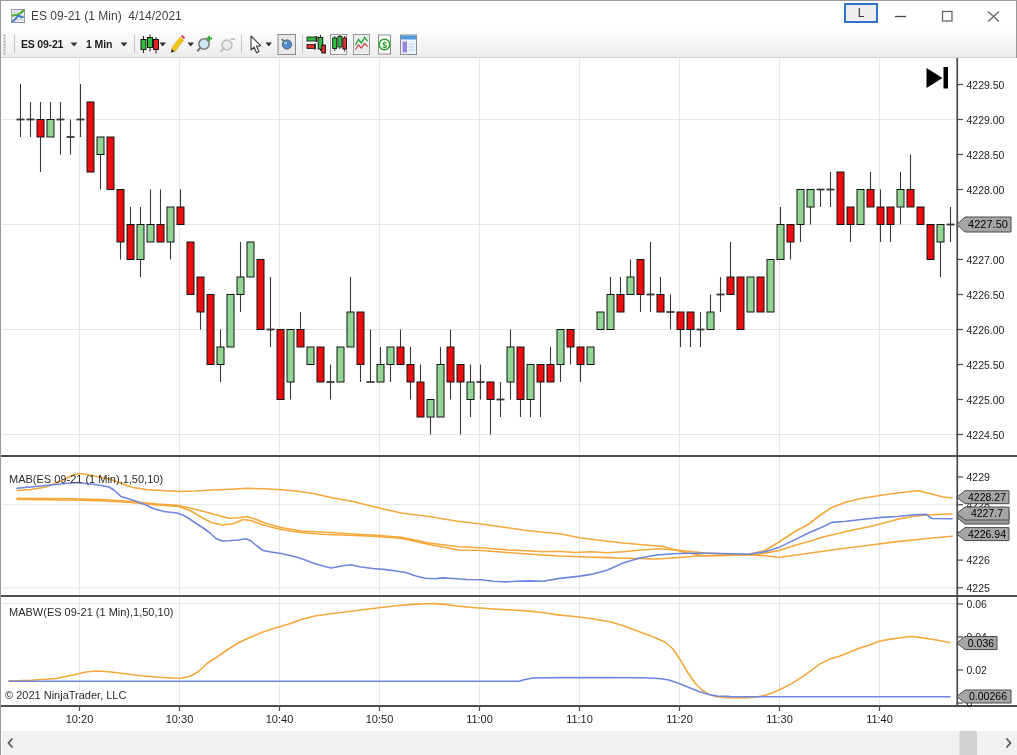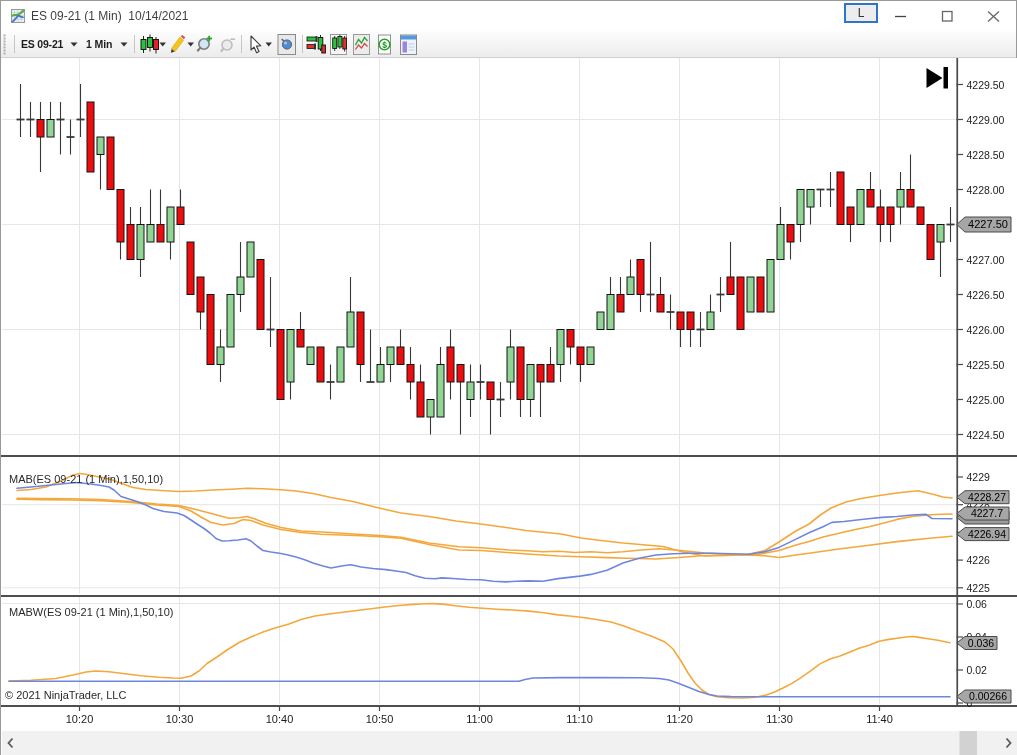--- a/index.html
+++ b/index.html
@@ -13,21 +13,21 @@
 </style></head>
 <body>
 <div id="win">
 <div id="titlebar">
 <div id="ticon"><svg width="14" height="14" viewBox="0 0 14 14">
 <rect x="0.5" y="0.5" width="13" height="13" fill="#eef0f5" stroke="#90959f" stroke-width="1"></rect>
 <path d="M3.5 0.5 L3.5 13.5 M6.8 0.5 L6.8 13.5 M10.1 0.5 L10.1 13.5 M0.5 3.5 L13.5 3.5 M0.5 6.8 L13.5 6.8 M0.5 10.1 L13.5 10.1" stroke="#c3c9d6" stroke-width="0.7" fill="none"></path>
 <path d="M1 7.2 C3 5.2 4.5 6.6 6.5 5.8 C8.5 5 10.5 3 13 1.5" fill="none" stroke="#54b232" stroke-width="2.1"></path>
 <path d="M1 13 C3.5 11.5 5 9.5 6.8 7 C8.2 5.2 9.5 9.5 12.5 7.8" fill="none" stroke="#3d78cc" stroke-width="1.9"></path>
 </svg></div>
-<div id="ttext">ES 09-21 (1 Min)  10/14/2021</div>
+<div id="ttext">ES 09-21 (1 Min)  4/14/2021</div>
 <div id="lbtn">L</div>
 <svg style="position:absolute;left:884px;top:0" width="130" height="29" viewBox="0 0 130 29">
 <line x1="10" y1="15.5" x2="21" y2="15.5" stroke="#444" stroke-width="1.3"></line>
 <rect x="57.5" y="10.5" width="9.5" height="9.5" fill="none" stroke="#666" stroke-width="1.3"></rect>
 <line x1="103" y1="10.5" x2="114" y2="20.5" stroke="#666" stroke-width="1.3"></line>
 <line x1="114" y1="10.5" x2="103" y2="20.5" stroke="#666" stroke-width="1.3"></line>
 </svg>
 </div>
 <div id="toolbar"><svg width="1017" height="27" viewBox="0 30 1017 27" font-family="Liberation Sans, sans-serif">
 <rect x="2.5" y="33.5" width="2" height="2" fill="#aeaeae"></rect>

